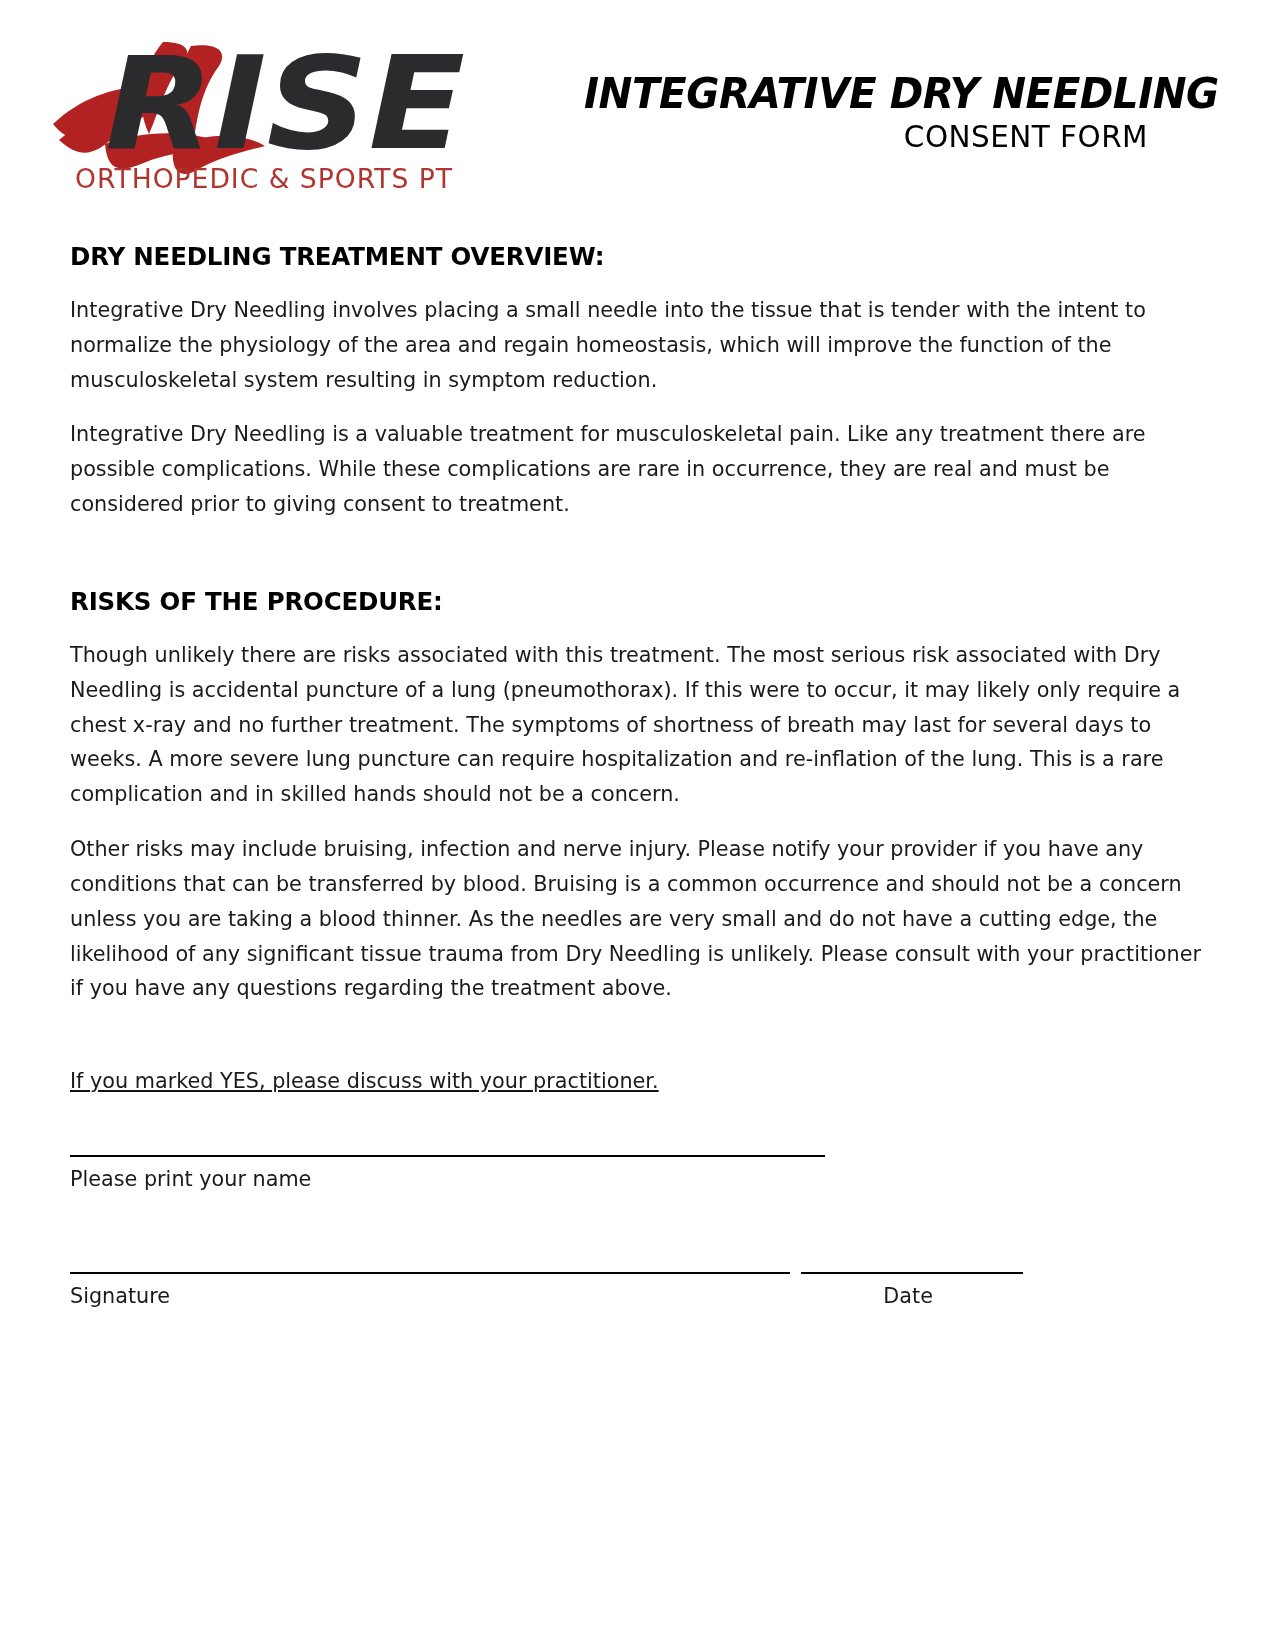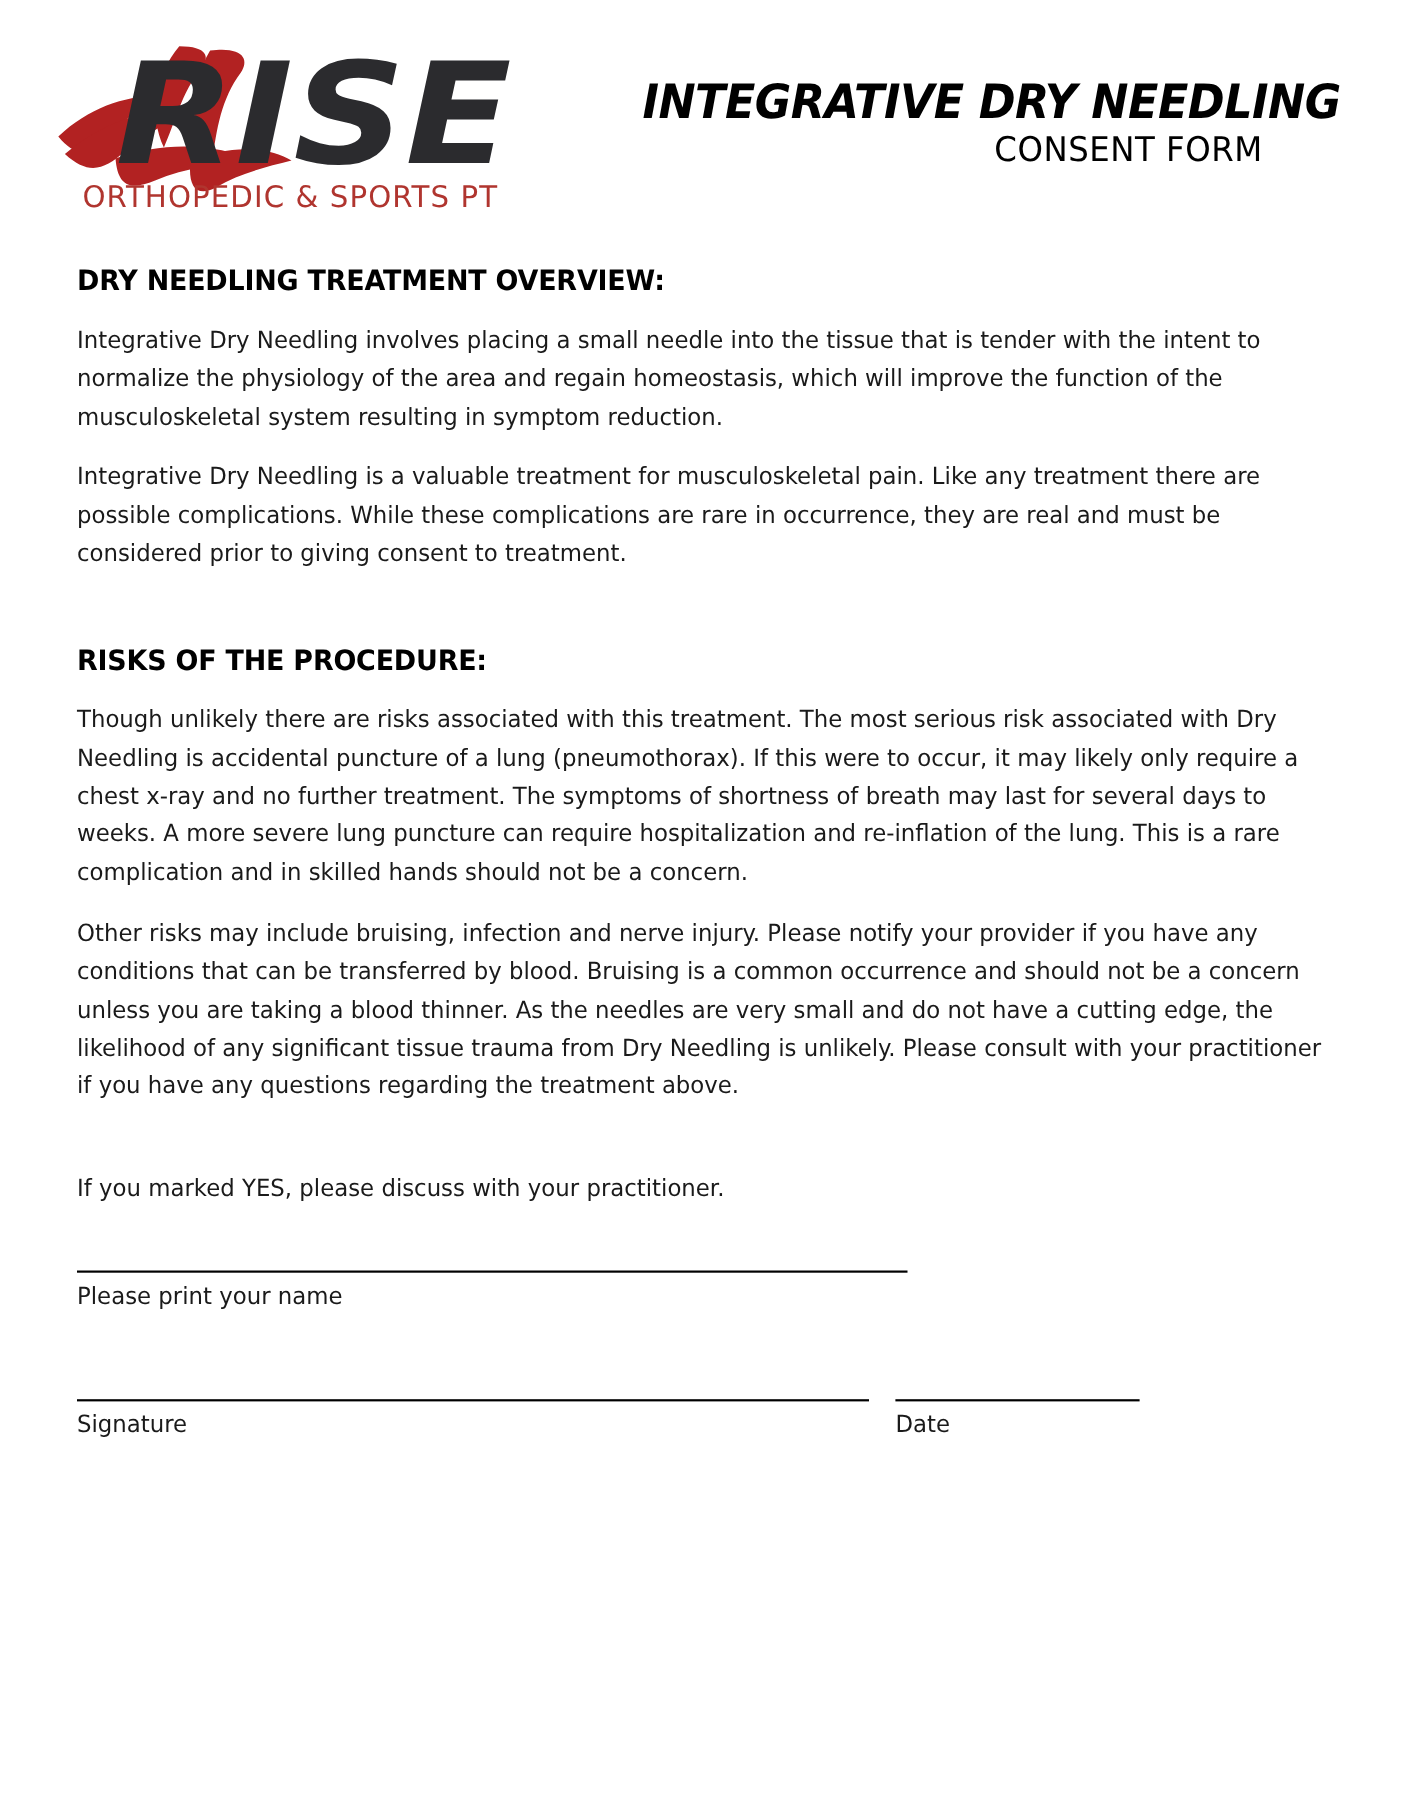--- a/index.html
+++ b/index.html
@@ -123,21 +123,21 @@
   .yesno-line {
     font-family: "DejaVu Sans", sans-serif;
     font-size: 21.5px;
     line-height: 1.62;
     color: #1a1a1a;
     letter-spacing: 0.2px;
     transform: scaleX(0.965);
     transform-origin: left top;
   }
 
-  .marked-yes-block { margin-top: 58px; }
+  .marked-yes-block { margin-top: 58px; text-decoration: underline; }
 
   
   .sig-area { margin-top: 56px; }
 
   .sig-group { margin-bottom: 10px; }
 
   .sig-rule {
     border: none;
     border-top: 2.5px solid #000000;
     margin: 0;
@@ -157,21 +157,21 @@
     transform: scaleX(0.965);
     transform-origin: left top;
   }
 
   .sig-row {
     display: flex;
     align-items: flex-start;
     margin-top: 78px;
   }
   .sig-col-signature { flex: 0 0 auto; }
-  .sig-col-date { flex: 0 0 auto; margin-left: 24px; }
+  .sig-col-date { flex: 0 0 auto; margin-left: 11px; text-align: center; }
 </style>
 </head>
 <body>
 
 <div class="page">
 
   <div class="header">
 
     <div class="logo-block">
       <div class="logo-svg-wrap">

